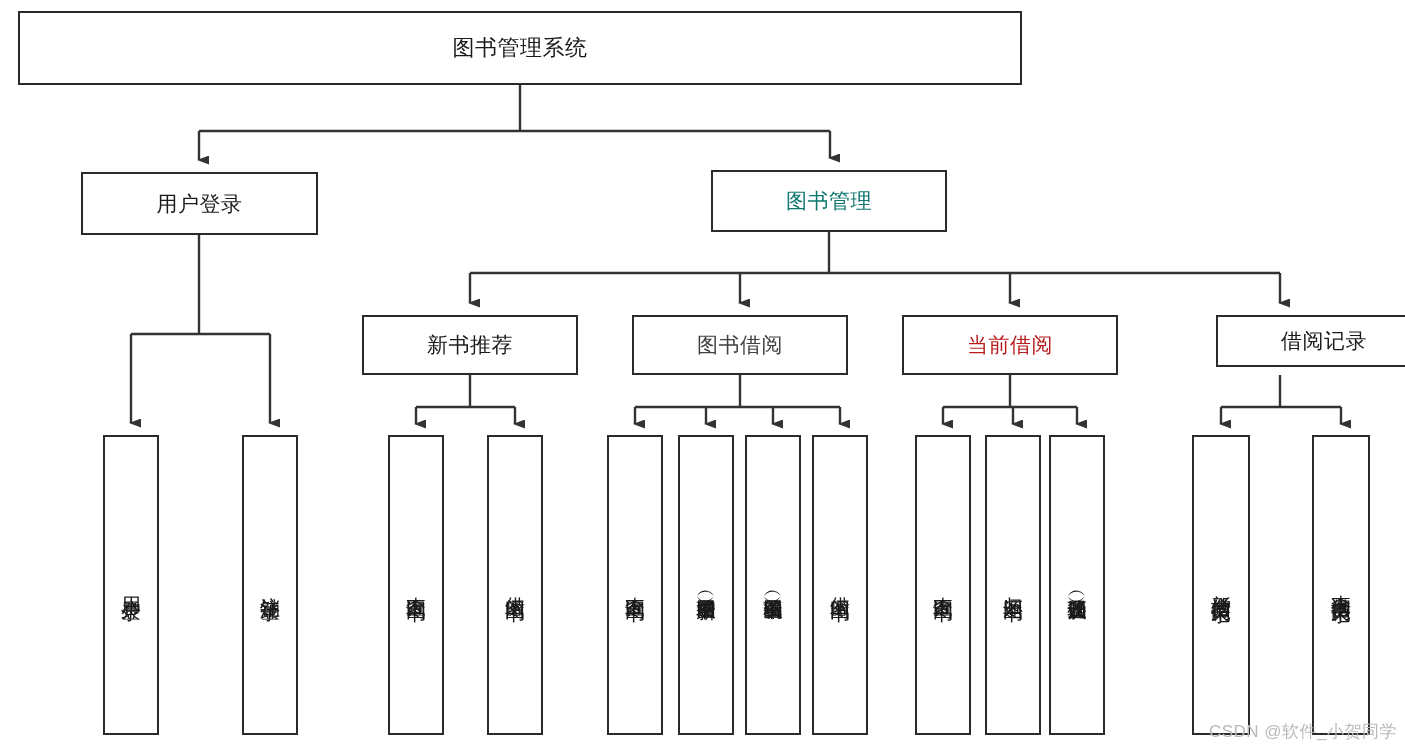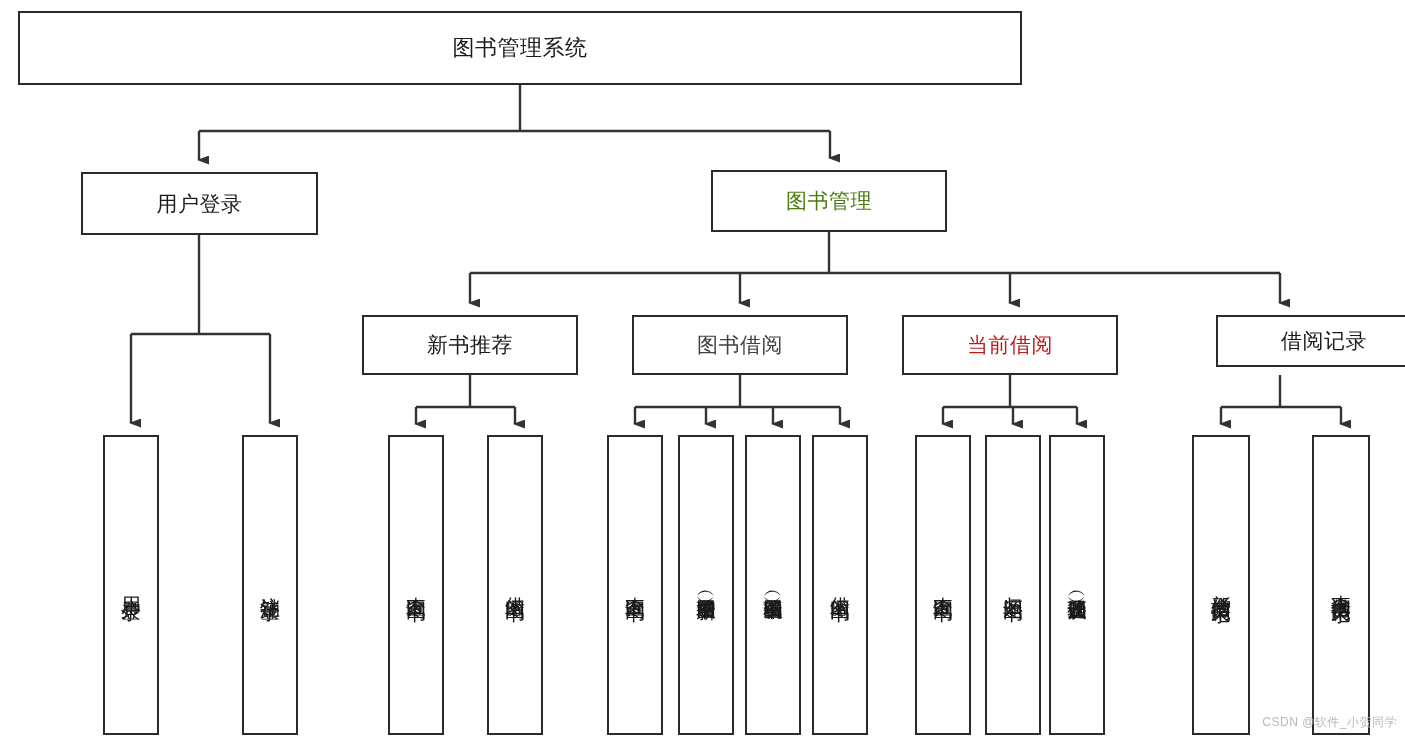--- a/index.html
+++ b/index.html
@@ -64,22 +64,22 @@
     letter-spacing: 2px;
     white-space: nowrap;
   }
   .node.vert.tight .node-label {
     font-size: 19px;
     letter-spacing: 0px;
   }
   .watermark {
     position: absolute;
     right: 8px;
-    bottom: 16px;
-    font-size: 12px;
+    bottom: 4px;
+    font-size: 17px;
     color: #b9b9b9;
     z-index: 5;
     white-space: nowrap;
     letter-spacing: 0.5px;
   }
 </style>
 </head>
 <body>
 
 <div id="diagram-root" style="background: rgb(255, 255, 255);">
@@ -136,21 +136,21 @@
   </svg>
 
   <div class="node horiz root" style="left: 18px; top: 11px; width: 1004px; height: 74px; border-color: rgb(43, 43, 43);">
     <span class="node-label" style="color: rgb(26, 26, 26);">图书管理系统</span>
   </div>
 
   <div class="node horiz" style="left: 81px; top: 172px; width: 237px; height: 63px; border-color: rgb(43, 43, 43);">
     <span class="node-label" style="color: rgb(26, 26, 26);">用户登录</span>
   </div>
   <div class="node horiz" style="left: 711px; top: 170px; width: 236px; height: 62px; border-color: rgb(43, 43, 43);">
-    <span class="node-label" style="color: #4d7c0f;">图书管理</span>
+    <span class="node-label" style="color: #0f766e;">图书管理</span>
   </div>
 
   <div class="node horiz" style="left: 362px; top: 315px; width: 216px; height: 60px; border-color: rgb(43, 43, 43);">
     <span class="node-label" style="color: rgb(26, 26, 26);">新书推荐</span>
   </div>
   <div class="node horiz" style="left: 632px; top: 315px; width: 216px; height: 60px; border-color: rgb(43, 43, 43);">
     <span class="node-label" style="color: #404040;">图书借阅</span>
   </div>
   <div class="node horiz" style="left: 902px; top: 315px; width: 216px; height: 60px; border-color: rgb(43, 43, 43);">
     <span class="node-label" style="color: #b91c1c;">当前借阅</span>

